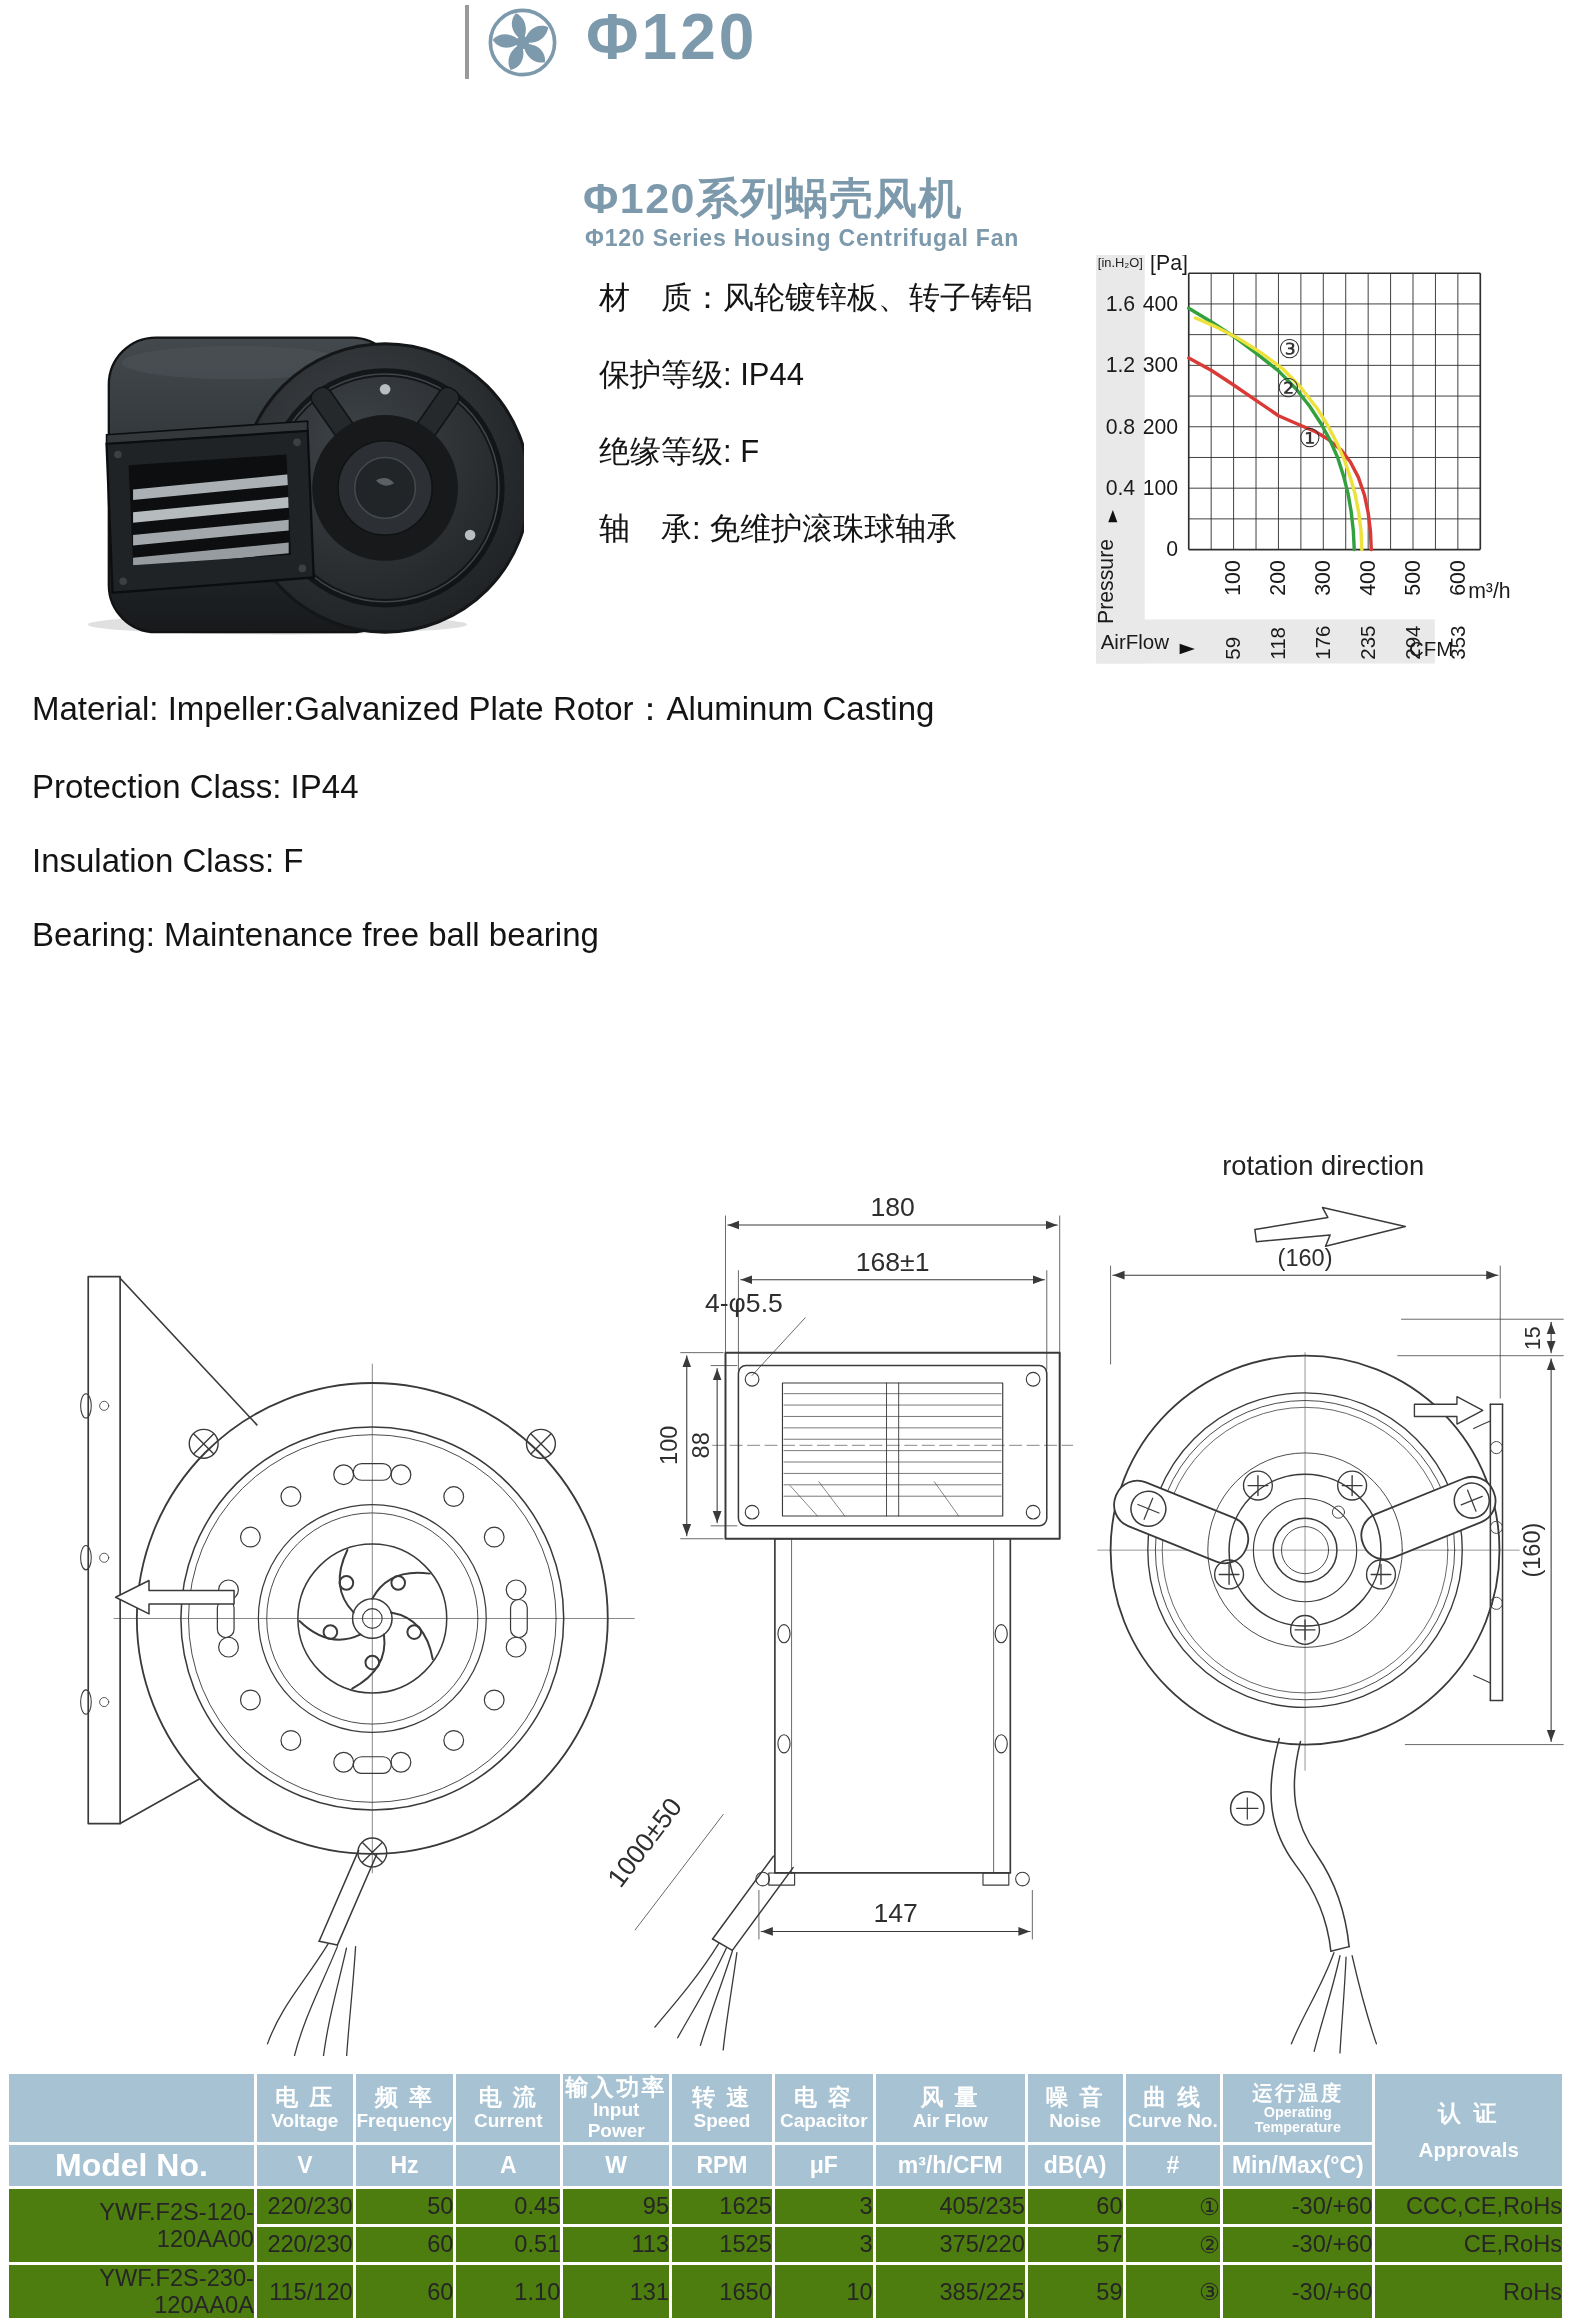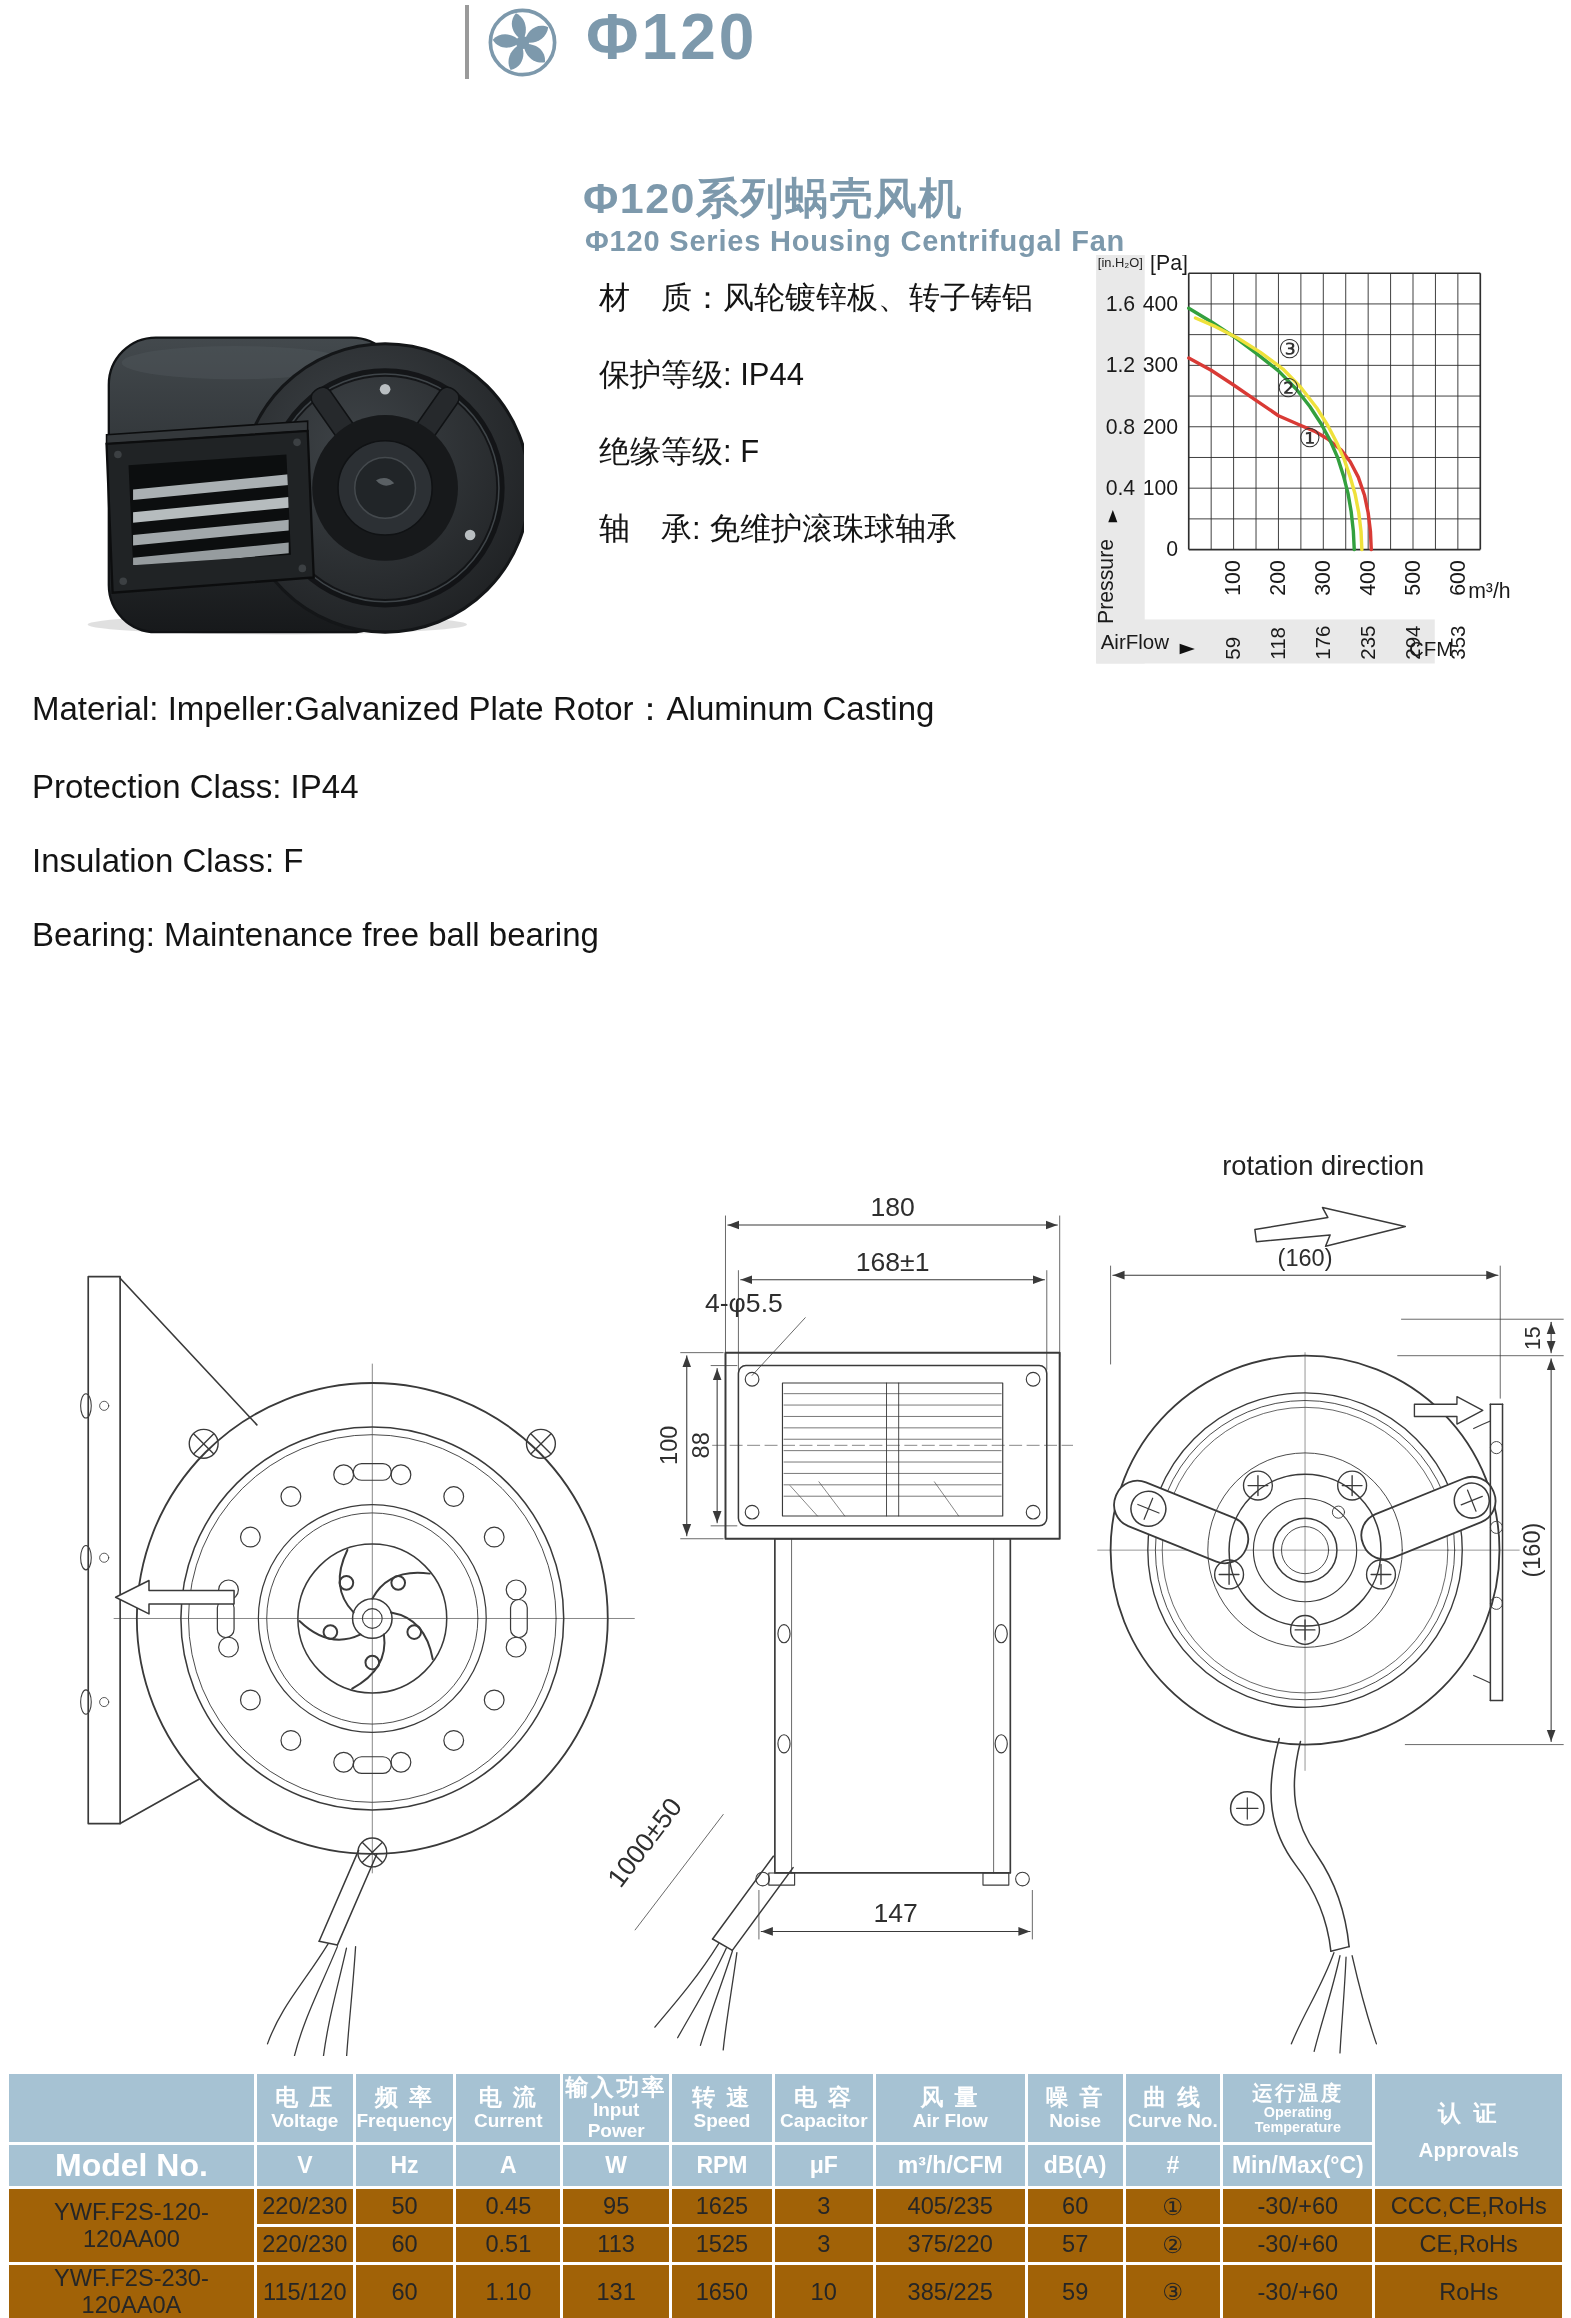--- a/index.html
+++ b/index.html
@@ -7,21 +7,21 @@
         font-family:"Liberation Sans","DejaVu Sans",sans-serif;color:#1a1a1a;}
 
   
   .hdr-bar{position:absolute;left:465px;top:4.6px;width:3.8px;height:74px;background:#9a9a9a;}
   .hdr-icon{position:absolute;left:486px;top:6px;width:73px;height:73px;}
   .hdr-title{position:absolute;left:586px;top:0px;font-size:64px;font-weight:bold;
              color:#7d99ac;letter-spacing:3px;}
 
   
   .title-cn{position:absolute;left:583px;top:170px;font-size:43px;font-weight:bold;color:#7d99ac;letter-spacing:1.5px;}
-  .title-en{position:absolute;left:585px;top:225px;font-size:29px;font-weight:bold;color:#7d99ac;letter-spacing:0.8px;}
+  .title-en{position:absolute;left:585px;top:225px;font-size:23px;font-weight:bold;color:#7d99ac;letter-spacing:0.8px;}
   .specs-cn{position:absolute;left:583px;top:277px;width:532px;}
   .specs-cn p{margin:0 0 35px 16px;font-size:31px;color:#141414;}
   .specs-en{position:absolute;left:32px;top:687px;width:1064px;}
   .specs-en p{margin:0 0 36px 0;font-size:33px;color:#141414;}
 
   .photo{position:absolute;left:42px;top:207px;width:482px;height:429px;}
   .chart{position:absolute;left:1096px;top:255px;width:433px;height:410px;}
   .drawings{position:absolute;left:0;top:1102px;width:1571px;height:954px;}
 
   .ch-sm{font-size:17px;fill:#222;}
@@ -37,21 +37,21 @@
   table.spec{position:absolute;left:6px;top:2071px;width:1559px;table-layout:fixed;
              border-collapse:separate;border-spacing:3.8px;}
   table.spec th,table.spec td{text-align:center;vertical-align:middle;padding:0;}
   table.spec thead th{background:#a6c2d3;color:#fff;font-weight:bold;}
   tr.h1{height:58px;} tr.h2{height:41px;} tbody tr{height:35px;}
   .cnh{font-size:23px;letter-spacing:2.3px;line-height:1.15;}
   .enh{font-size:19px;line-height:1.1;}
   .cnh.op{font-size:20.5px;} .enh.op{font-size:14.4px;line-height:1.05;}
   .unit{font-size:23px;}
   .apprcn{font-size:23px;letter-spacing:3px;} .appren{font-size:20.5px;margin-top:9px;}
-  table.spec tbody td{background:#a16207;font-size:23.6px;color:#262626;}
+  table.spec tbody td{background:#4d7c0f;font-size:23.6px;color:#262626;text-align:right;}
   td.model{font-size:23px;}
 </style>
 </head>
 <body>
 
 <div class="page">
 
   <div class="hdr-bar"></div>
   <svg class="hdr-icon" viewBox="0 0 100 100">
     <circle cx="50" cy="50" r="44" fill="none" stroke="#7d99ac" stroke-width="5"></circle>

